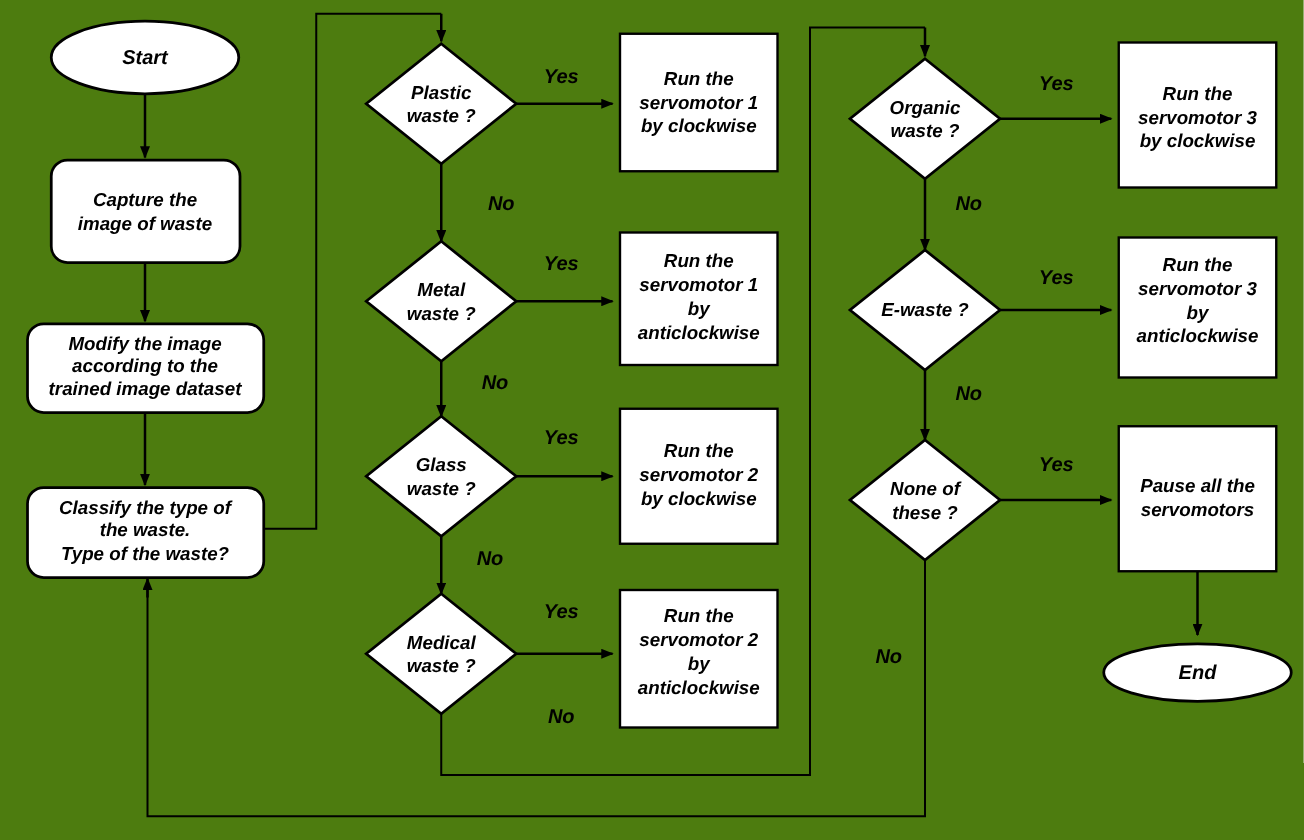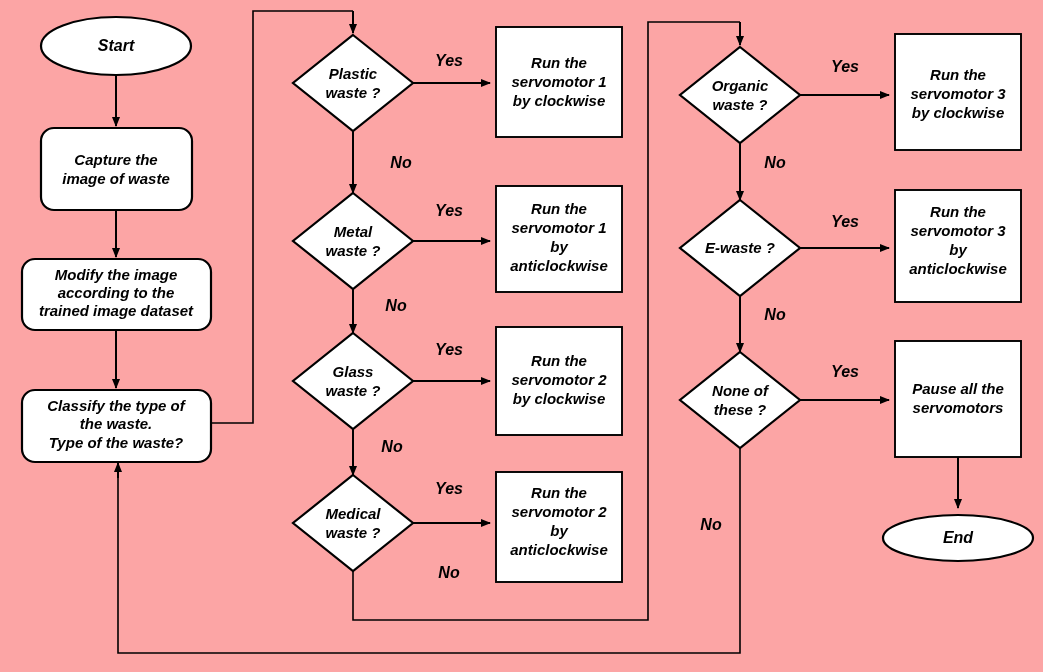--- a/index.html
+++ b/index.html
@@ -4,21 +4,21 @@
 <style>
   html, body {
     margin: 0;
     padding: 0;
     background: #ffffff;
   }
   #canvas {
     position: relative;
     width: 1043px;
     height: 672px;
-    background: #fca5a5;
+    background: #4d7c0f;
     overflow: hidden;
     font-family: "Liberation Sans", sans-serif;
   }
   #flow-svg {
     position: absolute;
     left: 0;
     top: 0;
     width: 1043px;
     height: 672px;
   }

